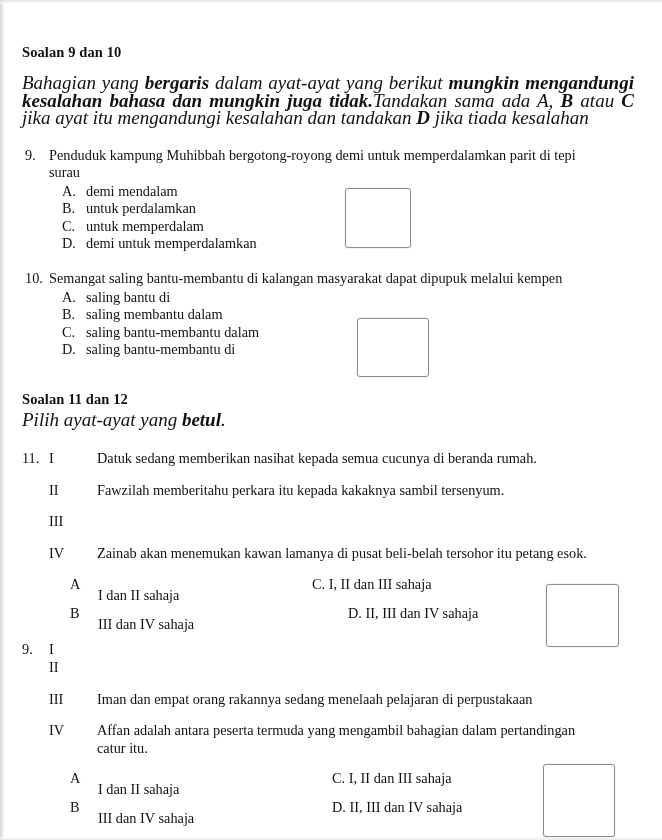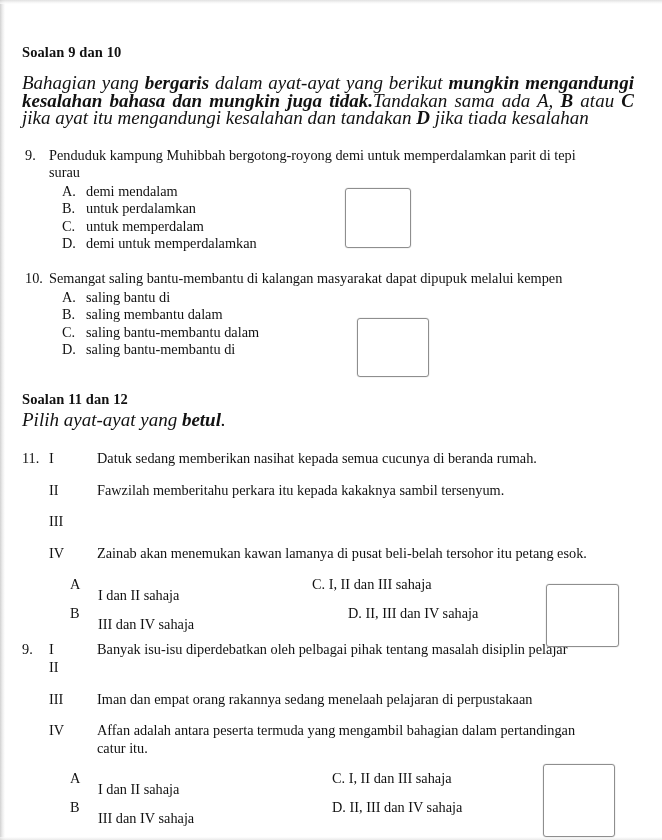--- a/index.html
+++ b/index.html
@@ -270,21 +270,20 @@
           <span class="ans-right" style="left:326px">D. II, III dan IV sahaja</span>
         </div>
       </div>
     </div>
 
     <div style="height:7px"></div>
     <div class="q">
       <div class="stmt">
         <span class="stmt-num">9.</span>
         <span class="stmt-gap">I</span>
-        <span class="stmt-txt nojust">Banyak isu-isu diperdebatkan oleh pelbagai pihak tentang masalah disiplin pelajar</span>
       </div>
       <div class="stmt">
         <span class="stmt-num"></span>
         <span class="stmt-gap">II</span>
       </div>
       <div class="stmt stmt-pad">
         <span class="stmt-num"></span>
         <span class="stmt-gap">III</span>
         <span class="stmt-txt nojust">Iman dan empat orang rakannya sedang menelaah pelajaran di perpustakaan</span>
       </div>

